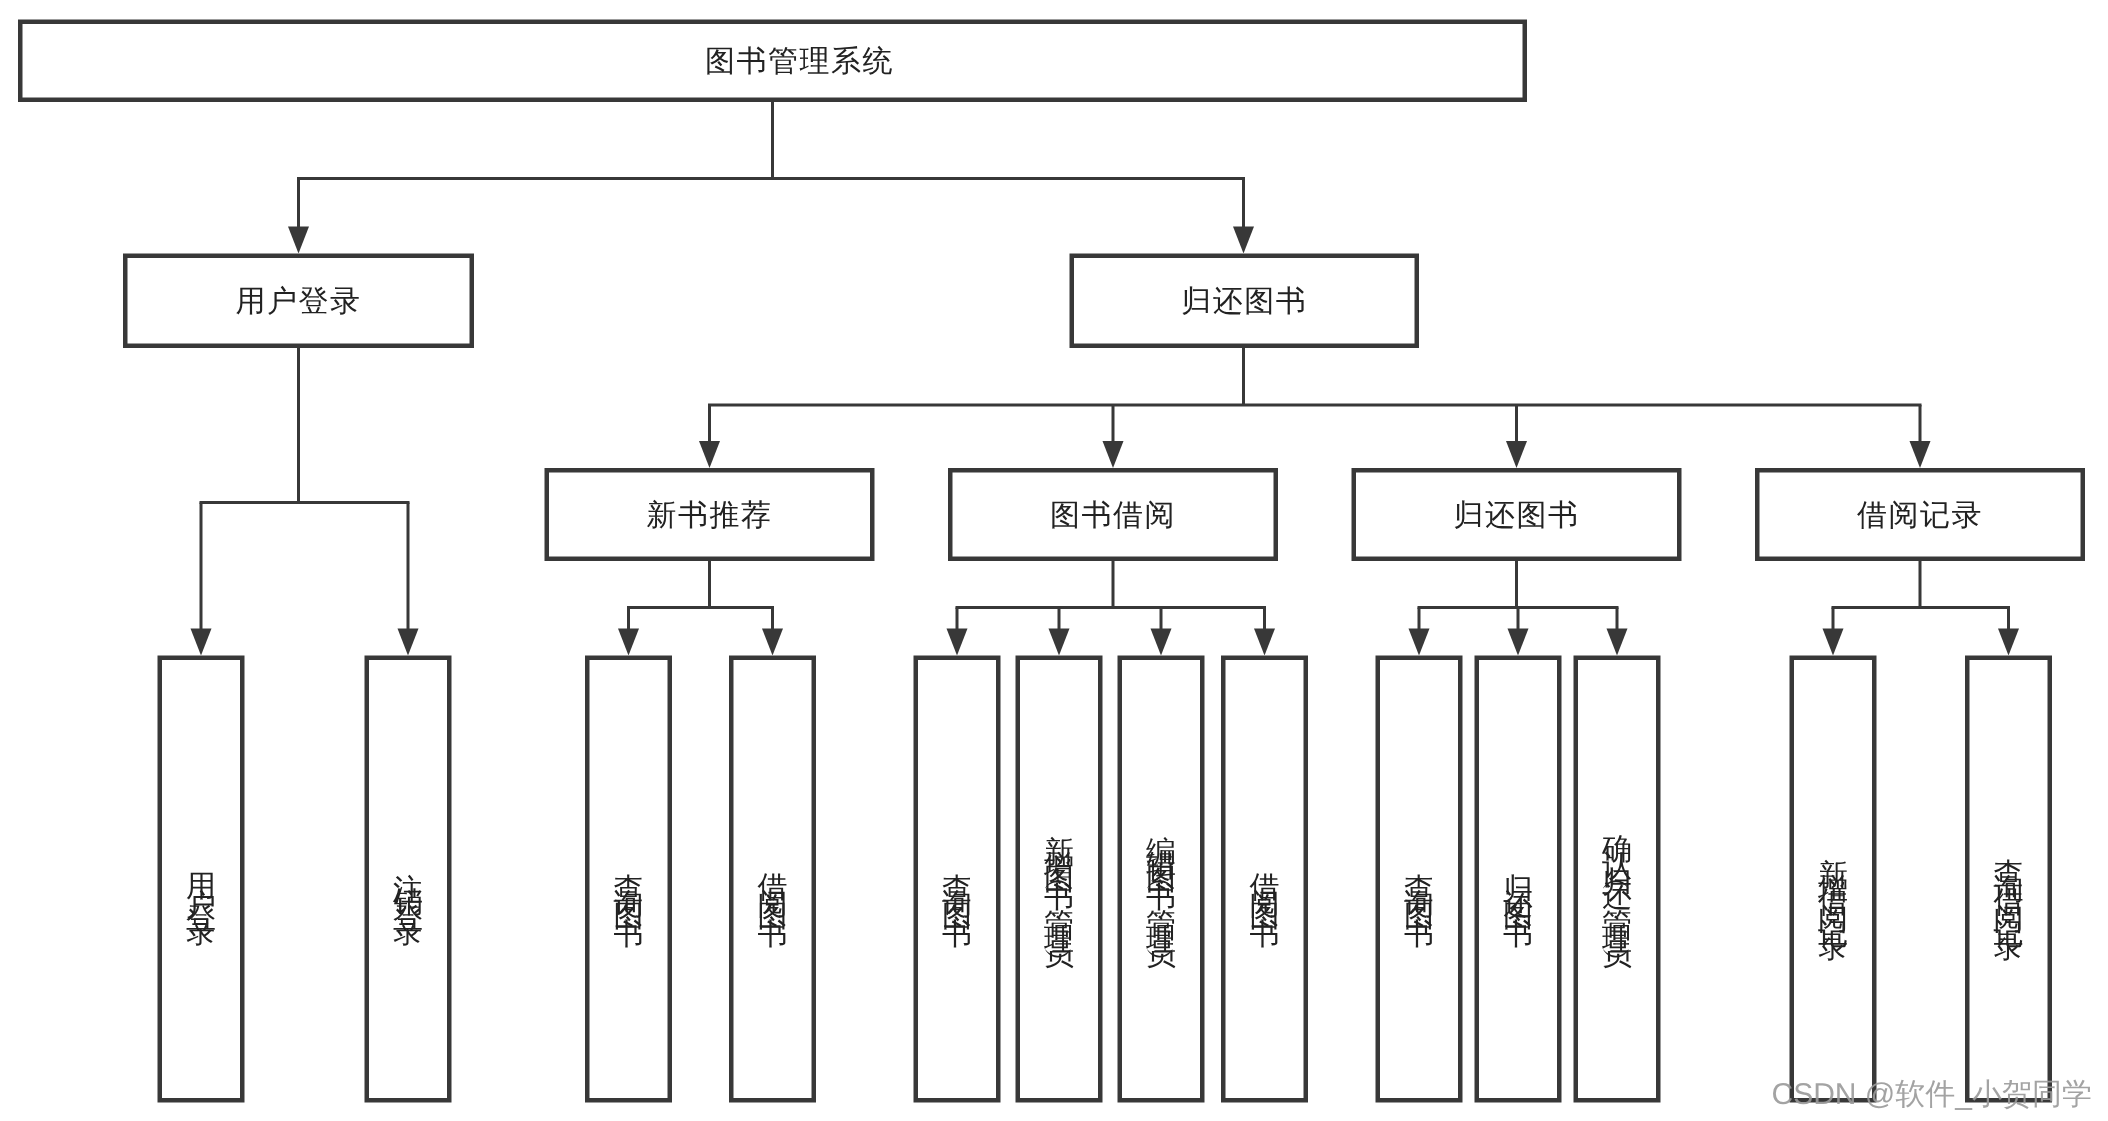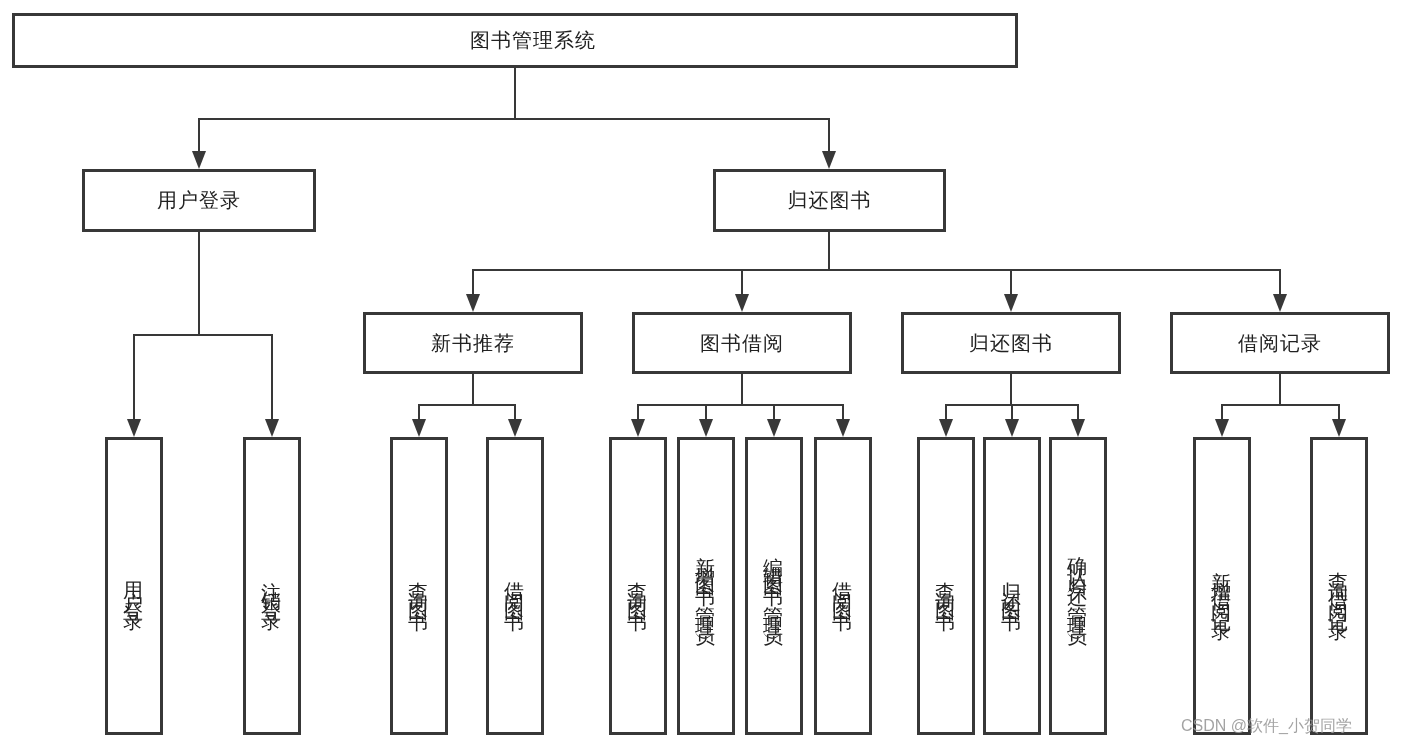--- a/index.html
+++ b/index.html
@@ -43,21 +43,21 @@
   .vline{position:absolute;width:2px;background:var(--line);}
   .arrow{
     position:absolute;width:0;height:0;
     border-left:7px solid transparent;
     border-right:7px solid transparent;
     border-top:18px solid var(--line);
   }
   .watermark{
     position:absolute;
     left:1181px;top:716px;
-    font-size:16px;
+    font-size:20px;
     color:var(--wm);
     opacity:.9;
     white-space:nowrap;
   }
 </style>
 </head>
 <body>
 
 <div class="chart">
 

